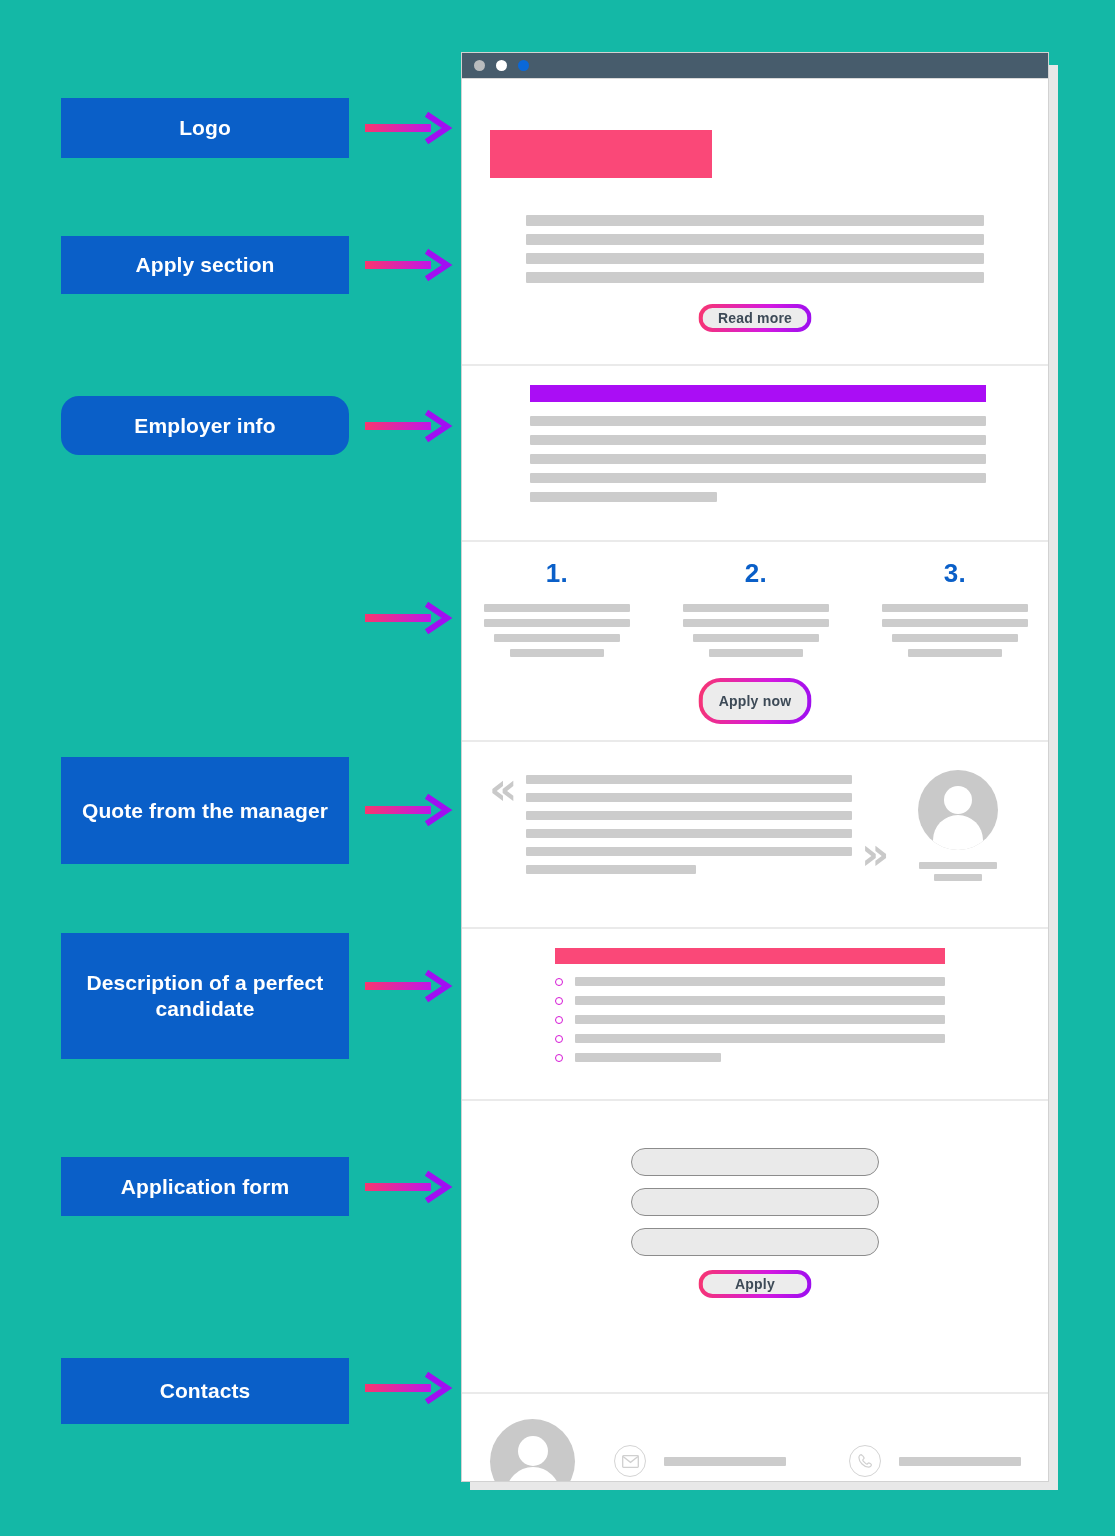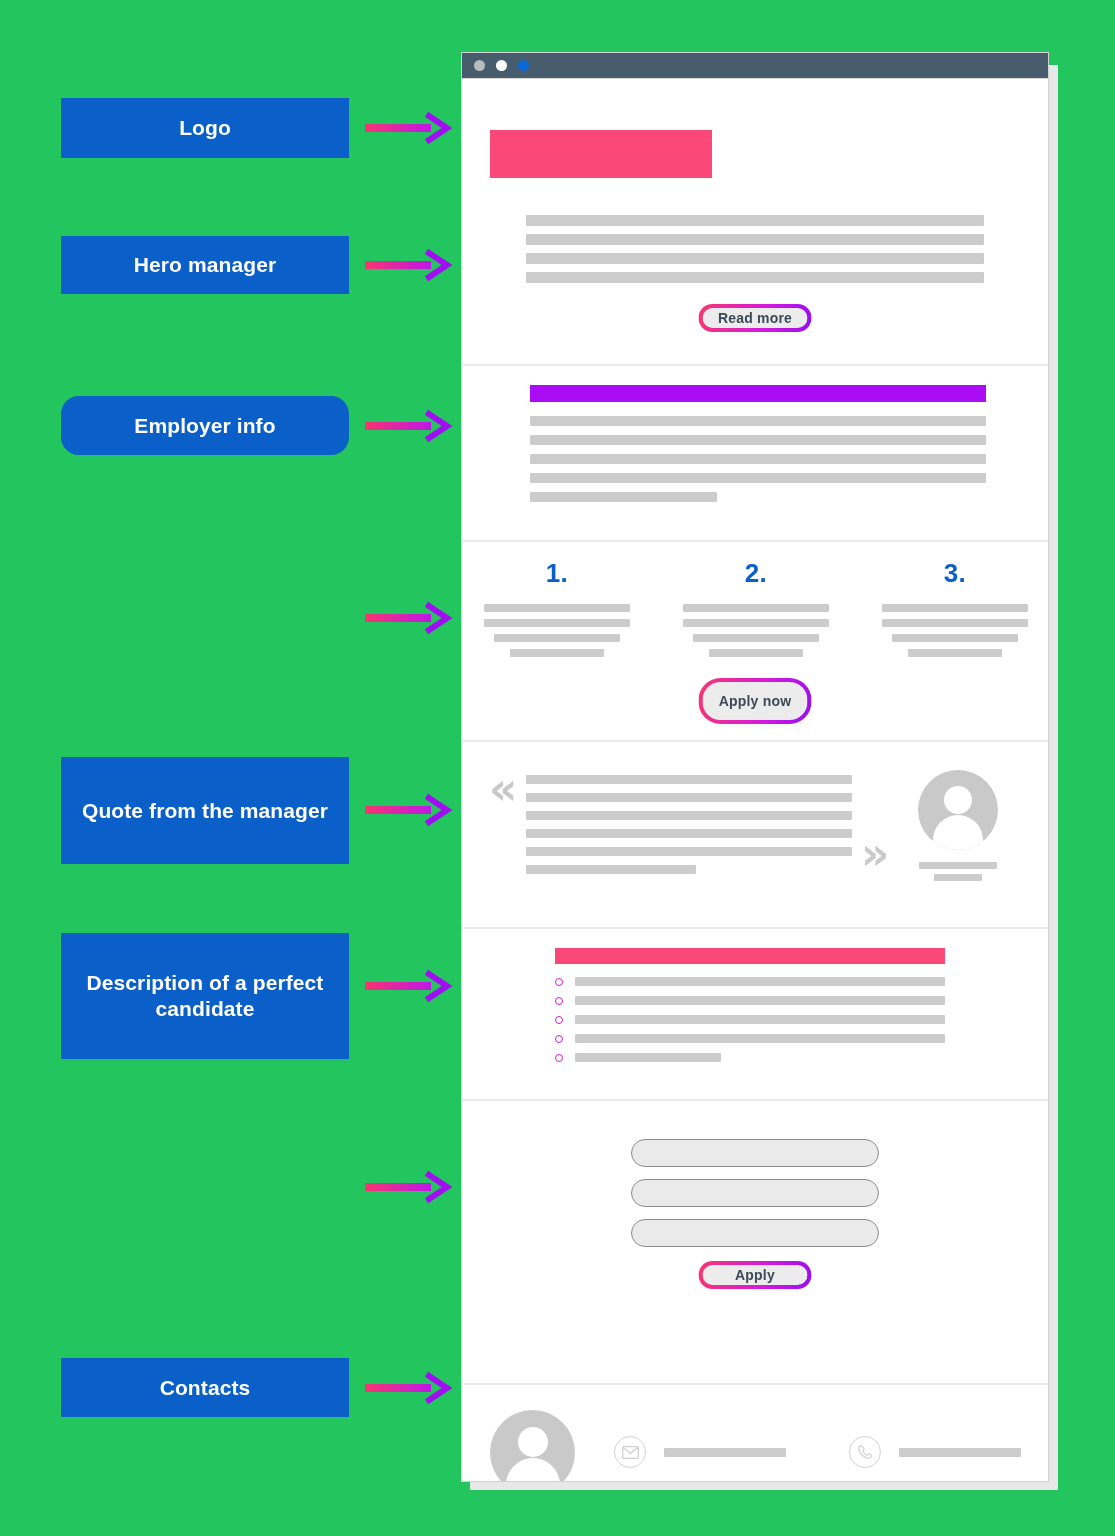--- a/index.html
+++ b/index.html
@@ -2,21 +2,21 @@
 <html><head>
 <meta charset="utf-8">
 <style>
   * { box-sizing: border-box; margin: 0; padding: 0; }
   html, body {
     width: 1115px; height: 1536px;
     background: #000000;
     font-family: "Liberation Sans", sans-serif;
     overflow: hidden;
   }
-  .page { position: relative; width: 1115px; height: 1536px; background: #22c55e; }
+  .page { position: relative; width: 1115px; height: 1536px; background: #14b8a6; }
 
   
   .annot {
     position: absolute;
     left: 61px;
     width: 288px;
     background: #0a5fc8;
     color: #ffffff;
     font-weight: bold;
     font-size: 21px;
@@ -198,21 +198,21 @@
   .cand-bullet {
     width: 8px; height: 8px; border-radius: 50%;
     border: 1.6px solid #d618d6;
     margin-right: 12px;
     flex: 0 0 auto;
   }
   .cand-item .bar { height: 9px; flex: 1 1 auto; }
   .cand-item .bar.short { flex: 0 0 auto; width: 146px; }
 
   
-  .sec-form { height: 284px; }
+  .sec-form { height: 284px; margin-top: 9px; }
   .form-fields { position: absolute; left: 50%; transform: translateX(-50%); top: 38px; width: 248px; }
   .field {
     height: 28px;
     border: 1.6px solid #8c8c8c;
     border-radius: 16px;
     background: #eaeaea;
     margin-bottom: 12px;
   }
   .btn-apply { left: 50%; transform: translateX(-50%); top: 160px; width: 113px; height: 28px; }
 
@@ -264,21 +264,21 @@
   <div class="arrow" style="left:365px; top:111px;">
     <div class="shaft"></div>
     <div class="head">
       <svg width="34" height="34" viewBox="0 0 34 34">
           <path d="M6 5 L24 17 L6 29" fill="none" stroke="#a10ef2" stroke-width="6" stroke-linecap="square" stroke-linejoin="miter"></path>
         </svg>
     </div>
   </div>
 
   <div class="annot" style="top:236px; height:58px;">
-    <span>Hero manager</span>
+    <span>Apply section</span>
   </div>
   <div class="arrow" style="left:365px; top:248px;">
     <div class="shaft"></div>
     <div class="head">
       <svg width="34" height="34" viewBox="0 0 34 34">
           <path d="M6 5 L24 17 L6 29" fill="none" stroke="#a10ef2" stroke-width="6" stroke-linecap="square" stroke-linejoin="miter"></path>
         </svg>
     </div>
   </div>
 
@@ -320,30 +320,33 @@
   </div>
   <div class="arrow" style="left:365px; top:969px;">
     <div class="shaft"></div>
     <div class="head">
       <svg width="34" height="34" viewBox="0 0 34 34">
           <path d="M6 5 L24 17 L6 29" fill="none" stroke="#a10ef2" stroke-width="6" stroke-linecap="square" stroke-linejoin="miter"></path>
         </svg>
     </div>
   </div>
 
+  <div class="annot" style="top:1157px; height:59px;">
+    <span>Application form</span>
+  </div>
   <div class="arrow" style="left:365px; top:1170px;">
     <div class="shaft"></div>
     <div class="head">
       <svg width="34" height="34" viewBox="0 0 34 34">
           <path d="M6 5 L24 17 L6 29" fill="none" stroke="#a10ef2" stroke-width="6" stroke-linecap="square" stroke-linejoin="miter"></path>
         </svg>
     </div>
   </div>
 
-  <div class="annot" style="top:1358px; height:59px;">
+  <div class="annot" style="top:1358px; height:66px;">
     <span>Contacts</span>
   </div>
   <div class="arrow" style="left:365px; top:1371px;">
     <div class="shaft"></div>
     <div class="head">
       <svg width="34" height="34" viewBox="0 0 34 34">
           <path d="M6 5 L24 17 L6 29" fill="none" stroke="#a10ef2" stroke-width="6" stroke-linecap="square" stroke-linejoin="miter"></path>
         </svg>
     </div>
   </div>

